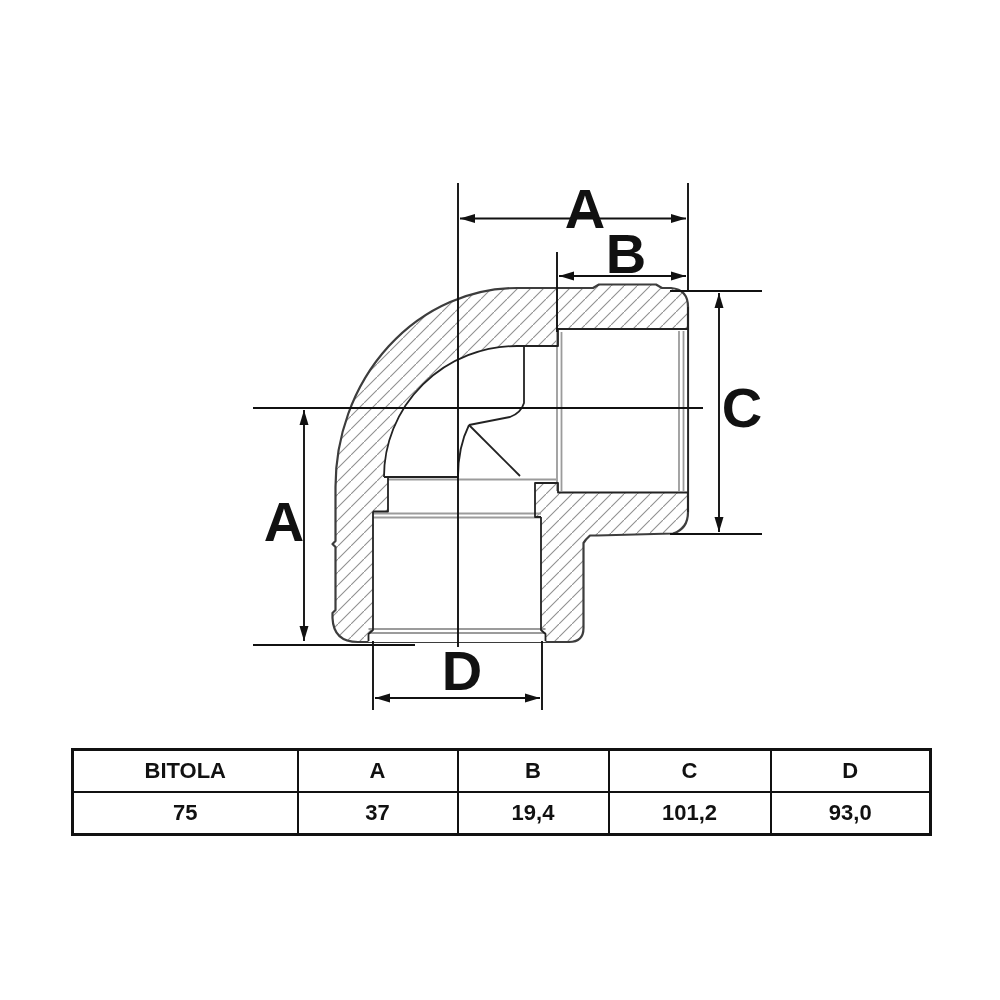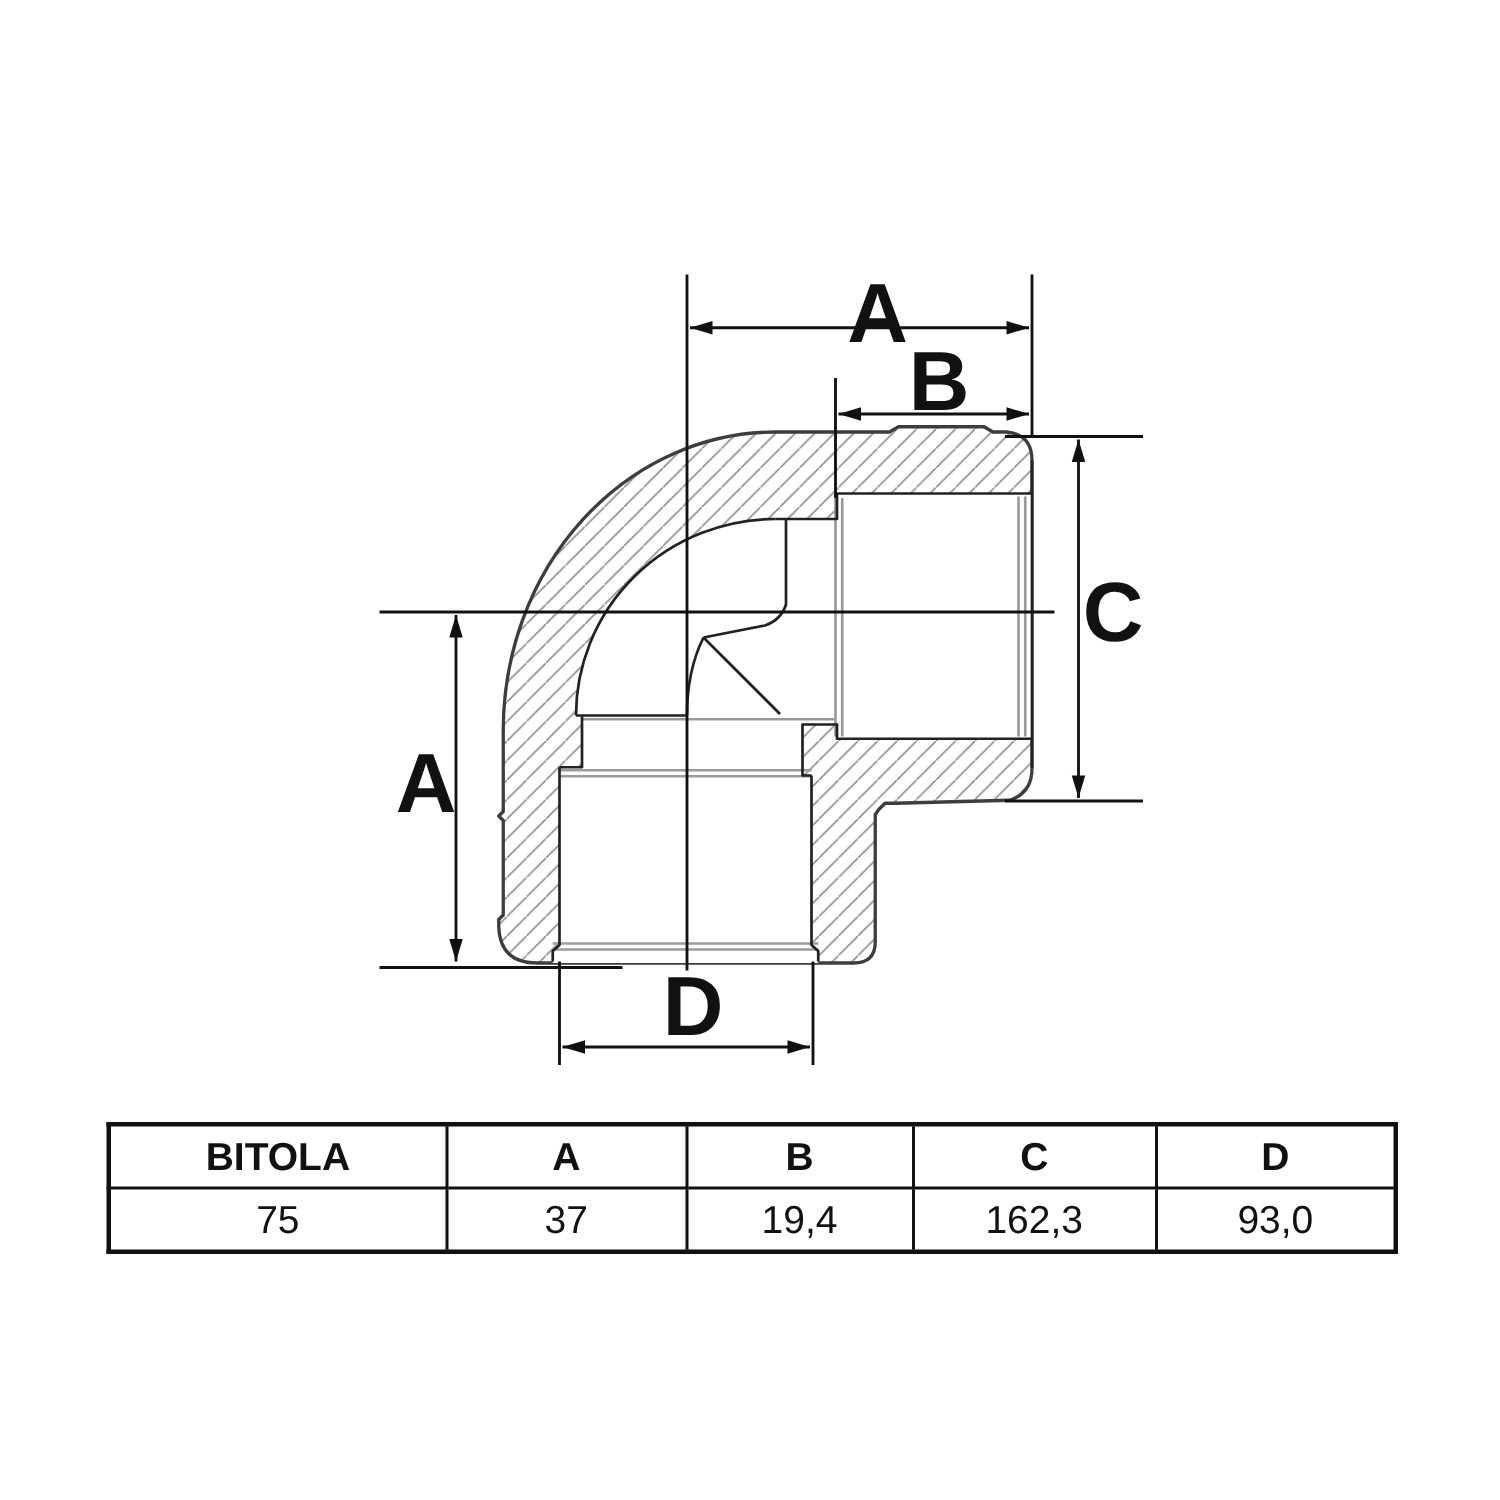--- a/index.html
+++ b/index.html
@@ -34,30 +34,30 @@
     table-layout: fixed;
     font-family: "Liberation Sans", sans-serif;
     color: #111111;
   }
   table.spec-table td, table.spec-table th {
     border: 2.4px solid #111111;
     height: 40px;
     text-align: center;
     vertical-align: middle;
     padding: 0;
-    font-size: 26px;
+    font-size: 22px;
   }
   table.spec-table {
     border: 3px solid #111111;
   }
   table.spec-table th {
     font-weight: bold;
   }
   table.spec-table td {
-    font-weight: normal;
+    font-weight: bold;
   }
 </style>
 </head>
 <body>
 
 <div class="canvas">
 
   <svg class="drawing-svg" width="1000" height="1000" viewBox="0 0 1000 1000">
     <defs>
       <pattern id="hatch" width="13" height="13" patternUnits="userSpaceOnUse">
@@ -167,19 +167,19 @@
       <th>BITOLA</th>
       <th>A</th>
       <th>B</th>
       <th>C</th>
       <th>D</th>
     </tr>
     <tr>
       <td>75</td>
       <td>37</td>
       <td>19,4</td>
-      <td>162,3</td>
+      <td>101,2</td>
       <td>93,0</td>
     </tr>
   </tbody>
     </table>
 
 </div>
 
 </body></html>

